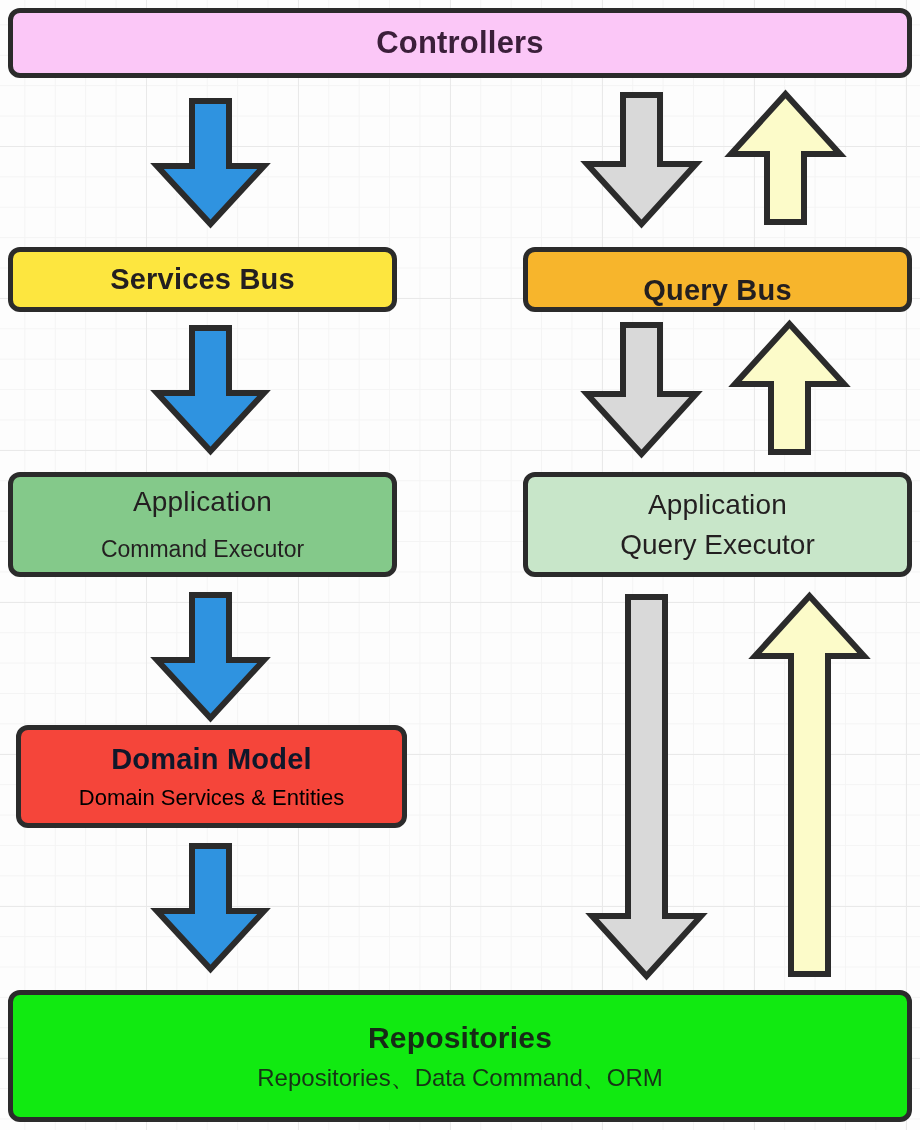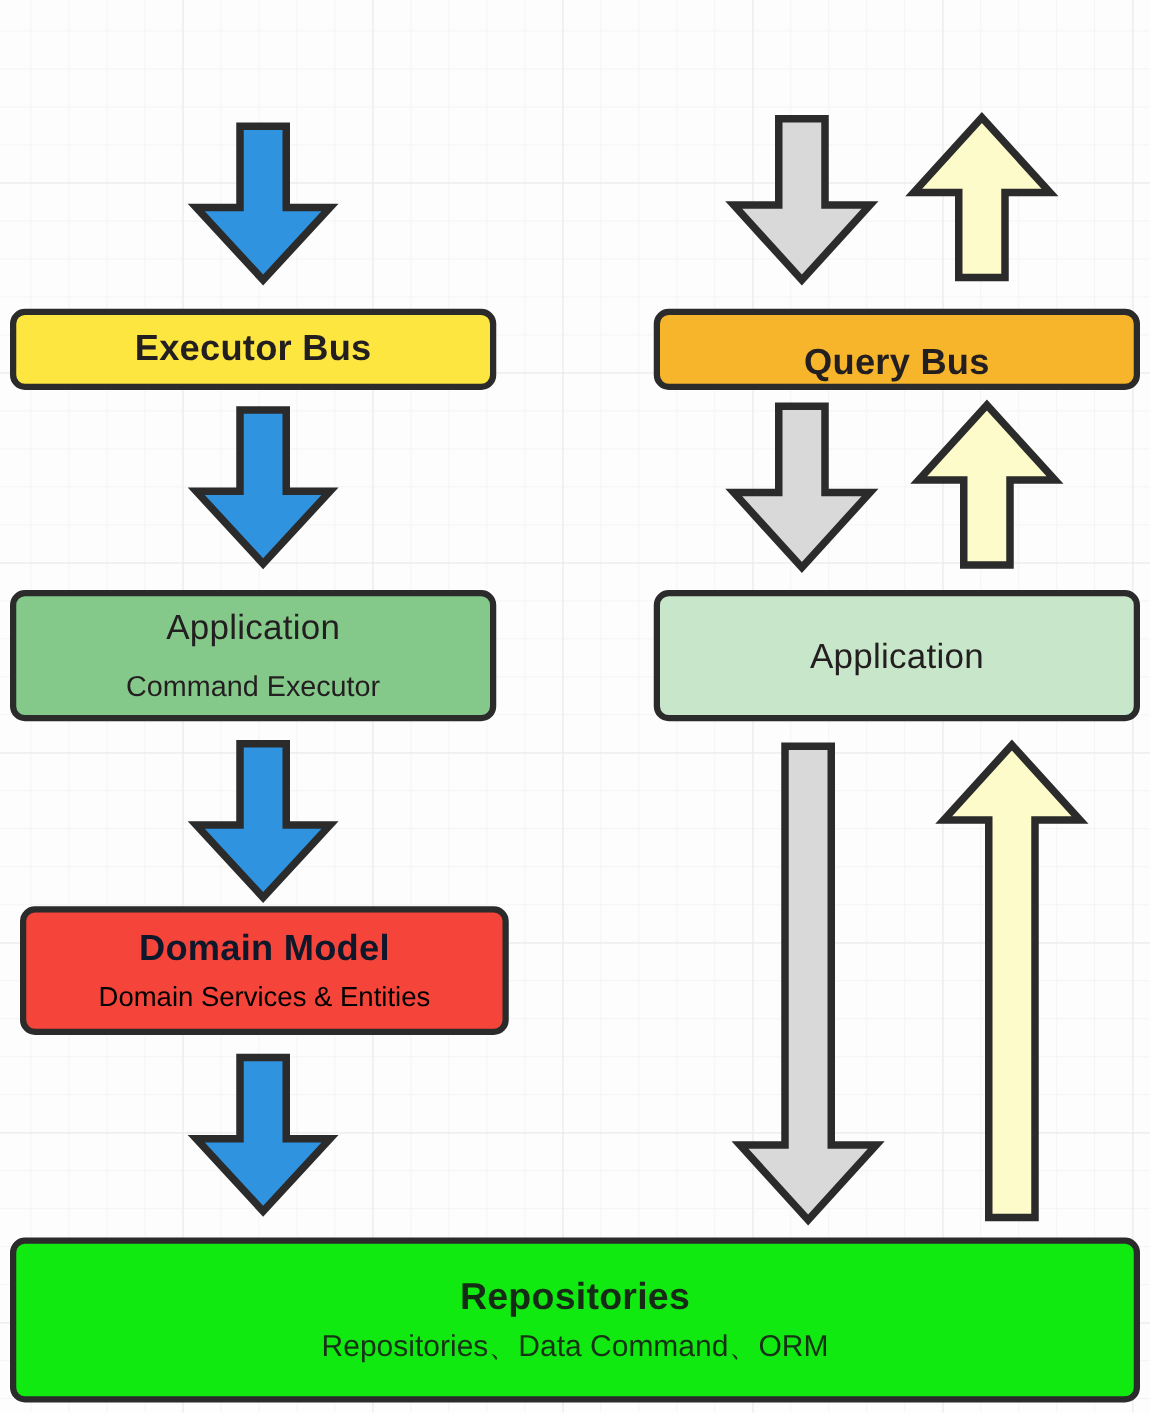--- a/index.html
+++ b/index.html
@@ -80,35 +80,38 @@
     letter-spacing:1px;
     white-space:nowrap;
     pointer-events:none;
   }
 </style>
 </head>
 <body>
 
 <div id="canvas">
 
+  <div class="box" id="controllers">
+    <span class="t1">Controllers</span>
+  </div>
 
   <svg class="arrow" style="left:153px;top:98px;" width="115" height="130" viewBox="0 0 115 130">
     <path class="ar-path" fill="#2f93e0" d="M39 3 L76 3 L76 68 L111 68 L57.5 126 L4 68 L39 68 Z"></path>
   </svg>
 
   <svg class="arrow" style="left:583px;top:92px;" width="117" height="136" viewBox="0 0 117 136">
     <path class="ar-path" fill="#d9d9d9" d="M40 3 L77 3 L77 72 L113 72 L58.5 132 L4 72 L40 72 Z"></path>
   </svg>
 
   <svg class="arrow" style="left:727px;top:90px;" width="117" height="136" viewBox="0 0 117 136">
     <path class="ar-path" fill="#fcfbc9" d="M58.5 4 L113 64 L77 64 L77 132 L40 132 L40 64 L4 64 Z"></path>
   </svg>
 
   <div class="box" id="command-bus">
-    <span class="t1">Executor Bus</span>
+    <span class="t1">Services Bus</span>
   </div>
 
   <div class="box" id="query-bus">
     <span class="t1">Query Bus</span>
   </div>
 
   <svg class="arrow" style="left:153px;top:325px;" width="115" height="130" viewBox="0 0 115 130">
     <path class="ar-path" fill="#2f93e0" d="M39 3 L76 3 L76 68 L111 68 L57.5 126 L4 68 L39 68 Z"></path>
   </svg>
 
@@ -120,20 +123,21 @@
     <path class="ar-path" fill="#fcfbc9" d="M58.5 4 L113 64 L77 64 L77 132 L40 132 L40 64 L4 64 Z"></path>
   </svg>
 
   <div class="box" id="app-command">
     <span class="t1">Application</span>
     <span class="l2">Command Executor</span>
   </div>
 
   <div class="box" id="app-query">
     <span class="t1">Application</span>
+    <span class="l2">Query Executor</span>
   </div>
 
   <svg class="arrow" style="left:153px;top:592px;" width="115" height="130" viewBox="0 0 115 130">
     <path class="ar-path" fill="#2f93e0" d="M39 3 L76 3 L76 68 L111 68 L57.5 126 L4 68 L39 68 Z"></path>
   </svg>
 
   <svg class="arrow" style="left:588px;top:594px;" width="117" height="386" viewBox="0 0 117 386">
     <path class="ar-path" fill="#d9d9d9" d="M40 3 L77 3 L77 322 L113 322 L58.5 382 L4 322 L40 322 Z"></path>
   </svg>
 

